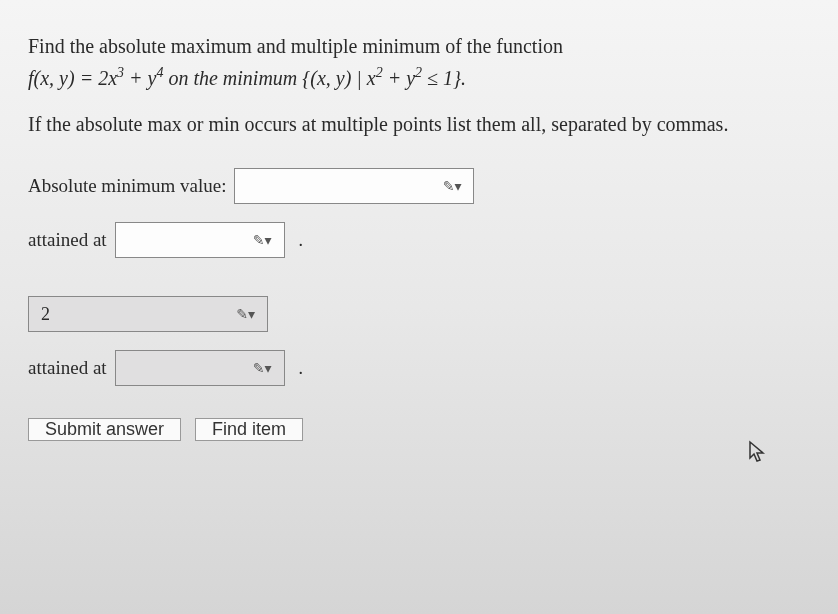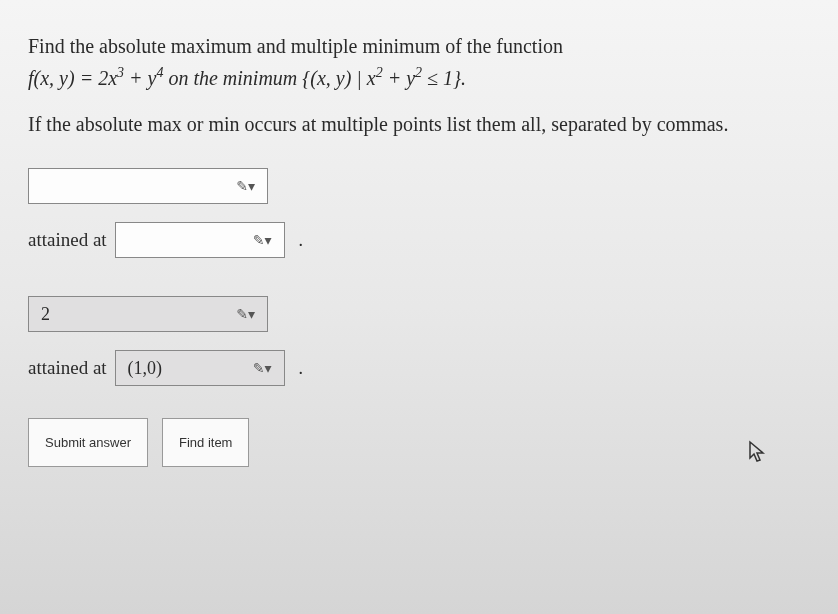--- a/index.html
+++ b/index.html
@@ -80,22 +80,22 @@
       height: 20px;
     }
     .button-row {
       display: flex;
       gap: 14px;
       margin-top: 32px;
     }
     .btn {
       border: 1px solid #999;
       background: #fafafa;
-      padding: 16px 16px;
-      font-size: 13px;
+      padding: 0 16px;
+      font-size: 18px;
       font-family: Arial, sans-serif;
       cursor: pointer;
       color: #333;
     }
     .cursor-arrow {
       position: absolute;
       right: 70px;
       top: 440px;
       font-size: 22px;
       color: #333;
@@ -110,20 +110,21 @@
 <div class="problem-text">
   <span>Find the absolute maximum and multiple minimum of the function</span><br>
   <span class="formula">
     <span>f(x, y) = 2x</span><sup>3</sup><span> + y</span><sup>4</sup><span> on the minimum {(x, y) | x</span><sup>2</sup><span> + y</span><sup>2</sup><span> ≤ 1}.</span>
   </span>
 </div>
 
 <div class="instruction">If the absolute max or min occurs at multiple points list them all, separated by commas.</div>
 
 <div class="answer-row">
+  <span class="answer-label">Absolute minimum value:</span>
   <span class="input-box input-wide">
     <span class="input-value"></span>
     <span class="pencil-icon">✎▾</span>
   </span>
 </div>
 
 <div class="answer-row">
   <span class="answer-label">attained at</span>
   <span class="input-box input-med">
     <span class="input-value"></span>
@@ -137,21 +138,20 @@
 <div class="answer-row">
   <span class="input-box input-wide input-filled">
     <span class="input-value">2</span>
     <span class="pencil-icon">✎▾</span>
   </span>
 </div>
 
 <div class="answer-row">
   <span class="answer-label">attained at</span>
   <span class="input-box input-med input-filled">
-    <span class="input-value">(1,0)</span>
     <span class="pencil-icon">✎▾</span>
   </span>
   <span class="dot">.</span>
 </div>
 
 <div class="button-row">
   <button class="btn">Submit answer</button>
   <button class="btn">Find item</button>
 </div>
 

